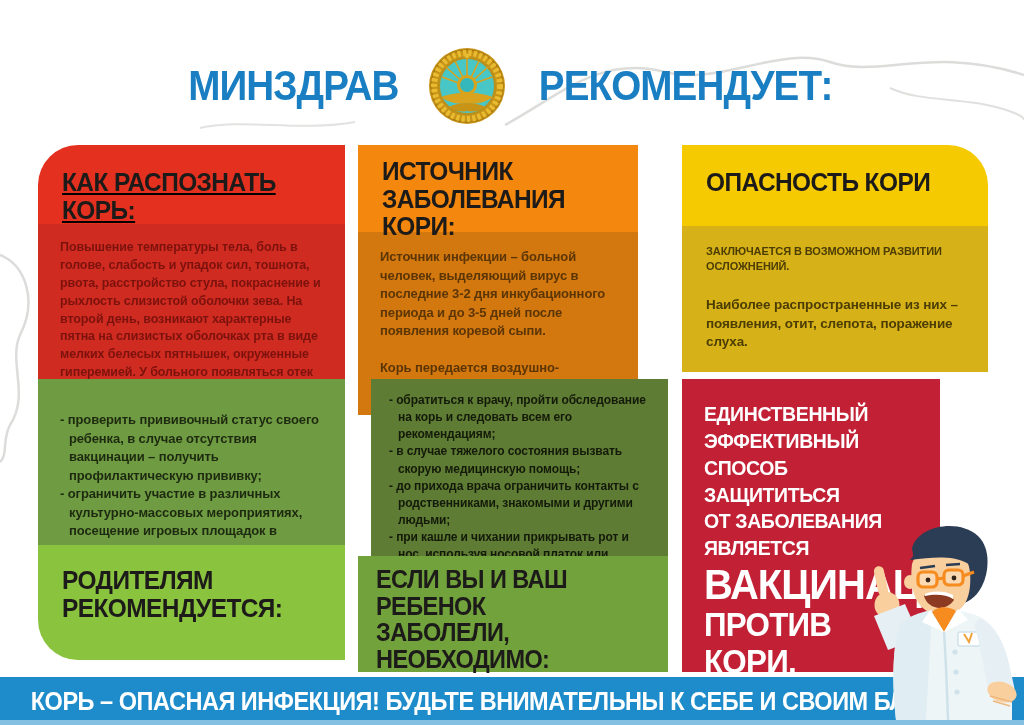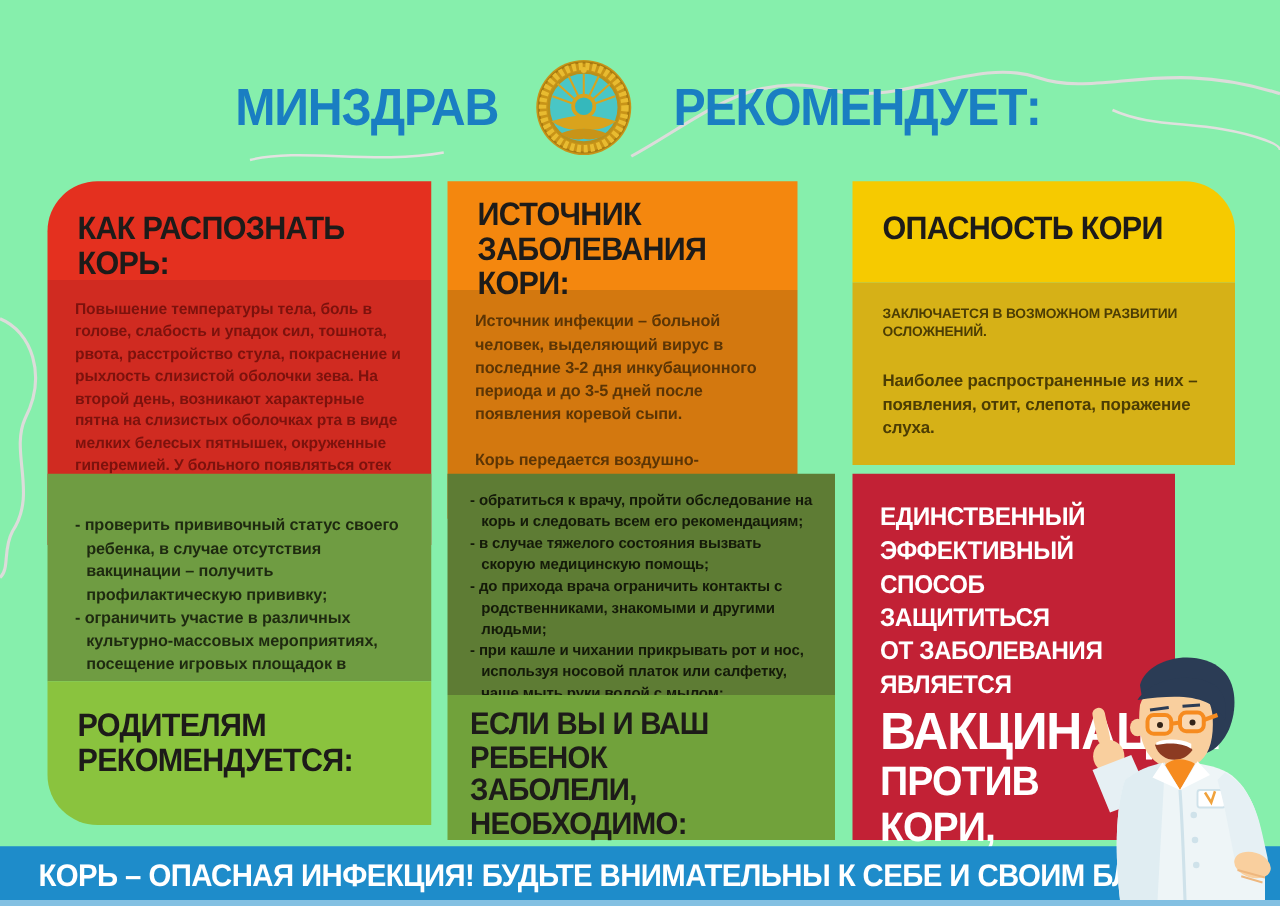--- a/index.html
+++ b/index.html
@@ -1,18 +1,18 @@
 <!DOCTYPE html>
 <html><head>
 <meta charset="utf-8">
 <style>
   html,body{margin:0;padding:0;background:#9b9b9b;}
   .poster{
     position:relative;width:1024px;height:725px;overflow:hidden;
-    background:#86efac;
+    background:#ffffff;
     font-family:"Liberation Sans","DejaVu Sans",sans-serif;
     -webkit-font-smoothing:antialiased;
   }
   .map-layer{position:absolute;inset:0;z-index:0;}
   
   .header{
     position:absolute;top:36px;left:0;width:1024px;height:100px;z-index:2;
     display:flex;align-items:center;justify-content:center;gap:20px;
   }
   .header-word{
@@ -28,39 +28,39 @@
     letter-spacing:-.6px;white-space:pre-line;
     transform:scaleX(.94);transform-origin:0 50%;
   }
   .card-body{
     font-weight:bold;font-size:12.5px;line-height:1.43;letter-spacing:-.1px;
     white-space:pre-line;
   }
   .hang{padding-left:9px;text-indent:-9px;}
   
   .c-recognize{left:38px;top:145px;width:307px;height:227px;}
-  .c-recognize .zone-title{height:87px;background:#e4301f;border-top-left-radius:40px;padding:24px 24px 0;}
+  .c-recognize .zone-title{height:87px;background:#e4301f;border-top-left-radius:40px;padding:24px 24px 0;text-decoration:underline;}
   .c-recognize .zone-body{flex:1;background:#d02b21;padding:15px 22px 0;color:#7c120d;}
   
   .c-source{left:358px;top:145px;width:280px;height:227px;}
   .c-source .zone-title{height:87px;background:#f4870e;padding:13px 24px 0;}
   .c-source .zone-body{flex:1;background:#d3780f;padding:16px 22px 0;color:#5c3505;font-size:13px;}
   
   .c-danger{left:682px;top:145px;width:306px;height:227px;}
   .c-danger .zone-title{height:81px;background:#f6ca00;border-top-right-radius:40px;padding:24px 24px 0;}
   .c-danger .zone-body{flex:1;background:#d6b117;padding:18px 24px 0;color:#4c3d04;}
   .c-danger .p1{font-size:11px;line-height:1.35;}
   .c-danger .p2{font-size:13.5px;line-height:1.4;margin-top:22px;}
   
   .c-parents{left:38px;top:379px;width:307px;height:281px;}
   .c-parents .zone-body{height:166px;background:#6f9c42;padding:32px 22px 0;color:#1e2a10;font-size:13px;}
   .c-parents .zone-title{flex:1;background:#8ac33e;border-bottom-left-radius:40px;padding:22px 24px 0;}
   
   .c-sick{left:358px;top:379px;width:310px;height:256px;}
-  .c-sick .zone-body{height:177px;background:#5e7c34;padding:13px 18px 0;color:#141a09;font-size:12px;}
+  .c-sick .zone-body{height:177px;background:#5e7c34;padding:13px 18px 0;color:#141a09;font-size:12px;margin-left:13px;}
   .c-sick .zone-title{flex:1;background:#71a23b;padding:10px 18px 0;}
   .c-sick .card-title{font-size:25px;}
   
   .c-vacc{left:682px;top:379px;width:258px;height:293px;background:#c22135;color:#ffffff;}
   .c-vacc .zone{padding:22px 10px 0 22px;}
   .v-intro{font-weight:bold;font-size:20.5px;line-height:1.31;letter-spacing:-.4px;white-space:pre-line;transform:scaleX(.95);transform-origin:0 50%;}
   .v-big{font-weight:bold;font-size:42px;line-height:1.08;letter-spacing:-1px;transform:scaleX(.95);transform-origin:0 50%;}
   .v-mid{font-weight:bold;font-size:33px;line-height:1.1;letter-spacing:-.8px;transform:scaleX(.95);transform-origin:0 50%;}
   .v-small{font-weight:bold;font-size:22px;line-height:1.18;letter-spacing:-.4px;white-space:pre-line;transform:scaleX(.95);transform-origin:0 50%;}
   

